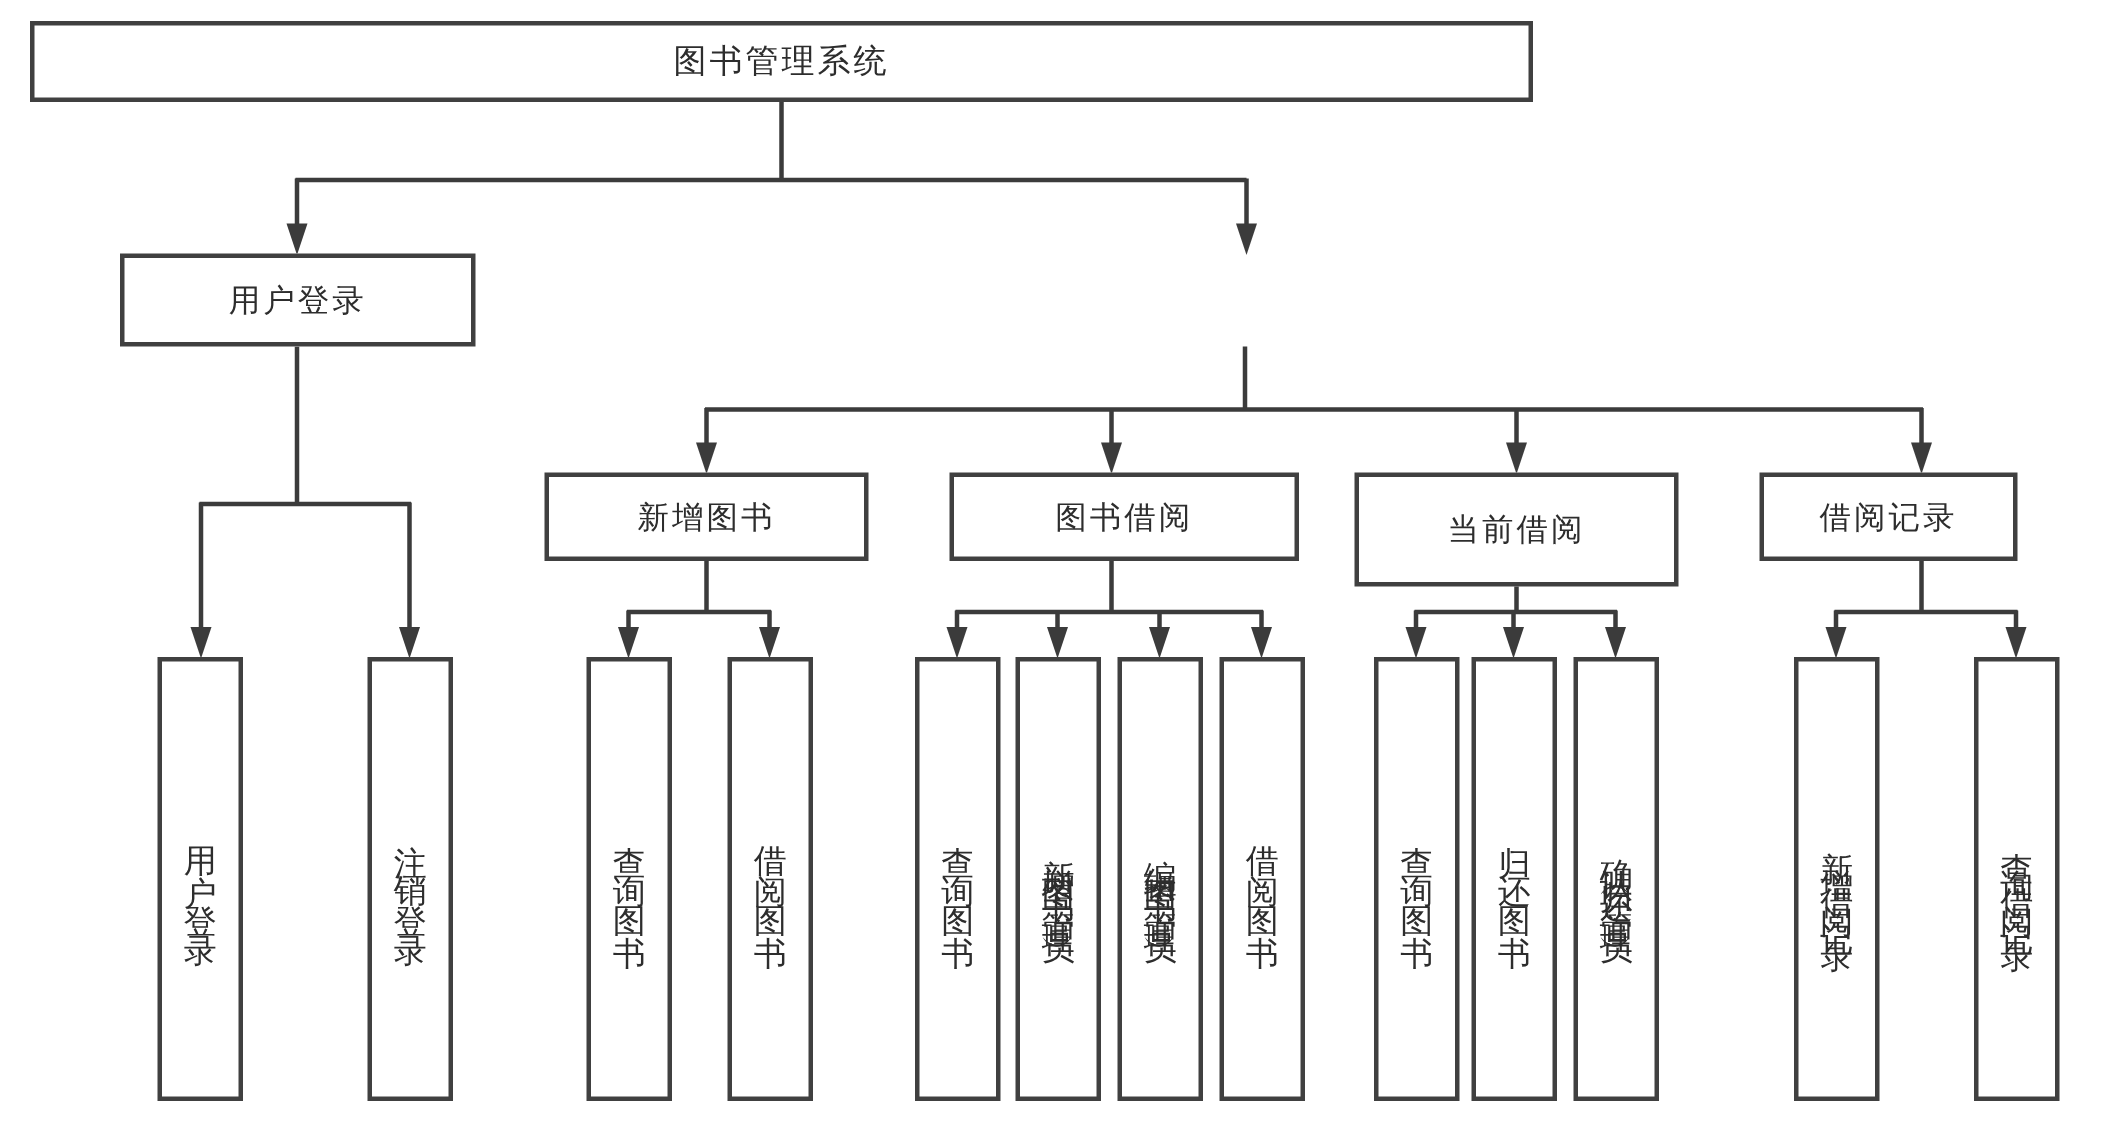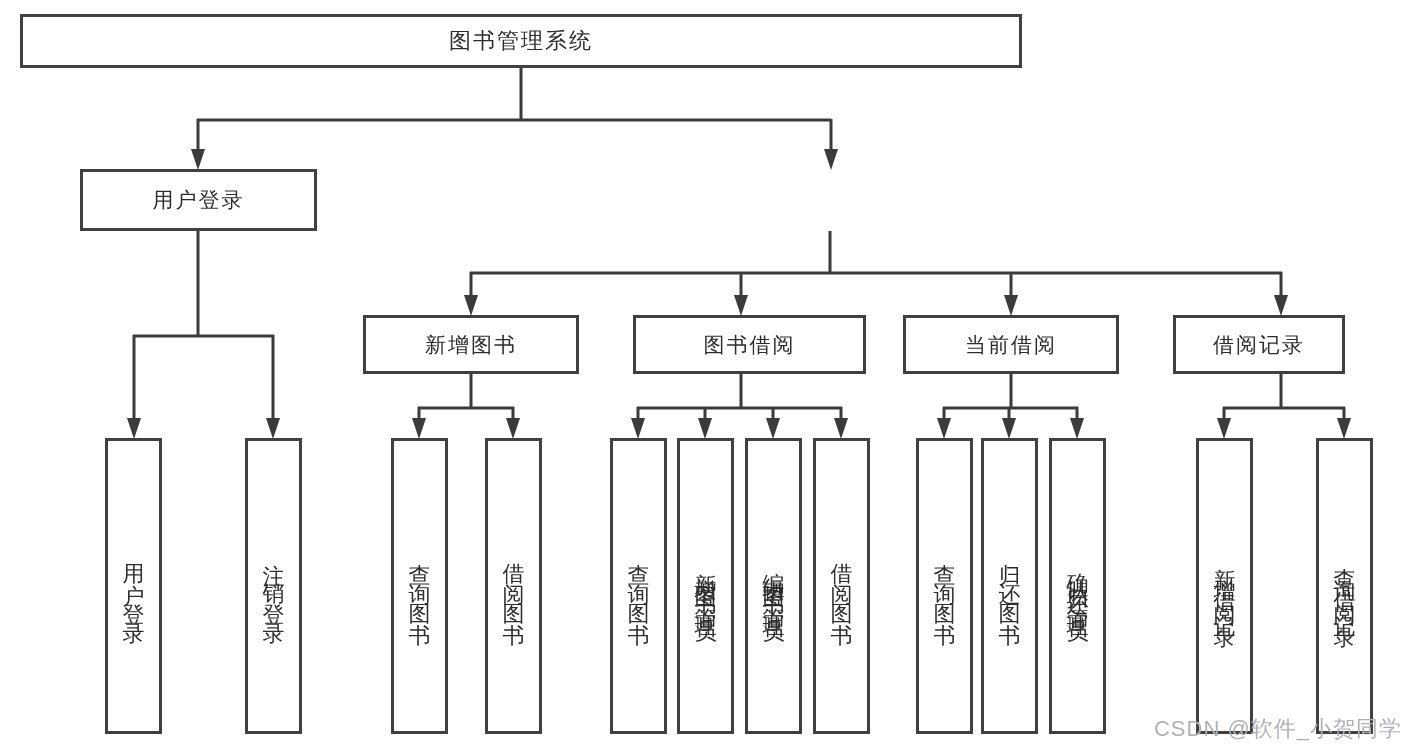--- a/index.html
+++ b/index.html
@@ -115,21 +115,21 @@
   <div class="node" style="left:80px; top:169px; width:237px; height:62px;">
     <span class="hlabel">用户登录</span>
   </div>
 
   <div class="node" style="left:363px; top:315px; width:216px; height:59px;">
     <span class="hlabel">新增图书</span>
   </div>
   <div class="node" style="left:633px; top:315px; width:233px; height:59px;">
     <span class="hlabel">图书借阅</span>
   </div>
-  <div class="node" style="left:903px; top:315px; width:216px; height:59px;">
+  <div class="node" style="left:903px; top:315px; width:216px; height:76px;">
     <span class="hlabel">当前借阅</span>
   </div>
   <div class="node" style="left:1173px; top:315px; width:172px; height:59px;">
     <span class="hlabel">借阅记录</span>
   </div>
 
   <div class="node leaf" style="left:105px;">
     <span class="vlabel len4">用户登录</span>
   </div>
   <div class="node leaf" style="left:245px;">
@@ -166,15 +166,14 @@
     <span class="vlabel len9">确认归还（管理员）</span>
   </div>
 
   <div class="node leaf" style="left:1196px;">
     <span class="vlabel len6">新增借阅记录</span>
   </div>
   <div class="node leaf" style="left:1316px;">
     <span class="vlabel len6">查询借阅记录</span>
   </div>
 
-  <div id="watermark">CSDN @软件_小贺同学</div>
 
 </div>
 
 </body></html>

